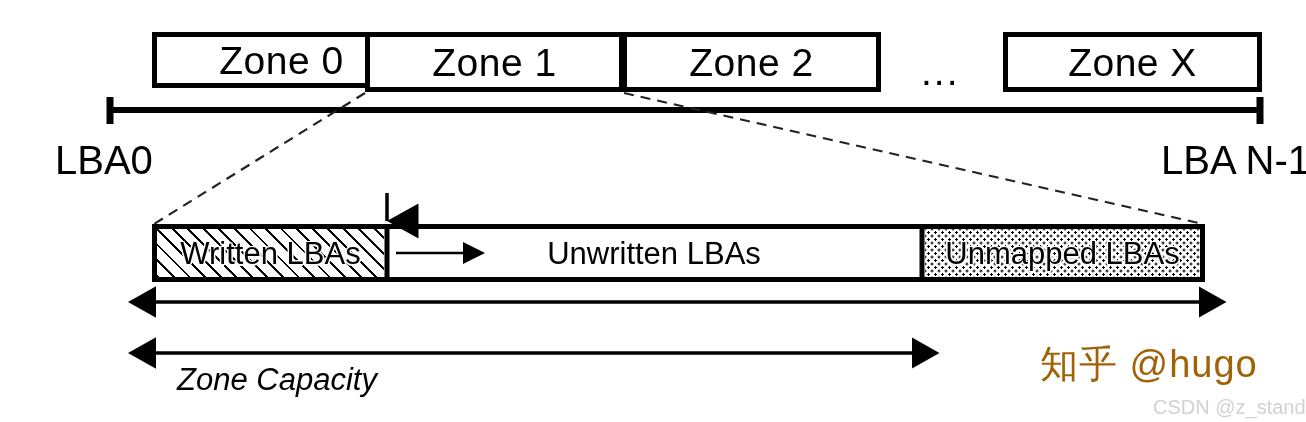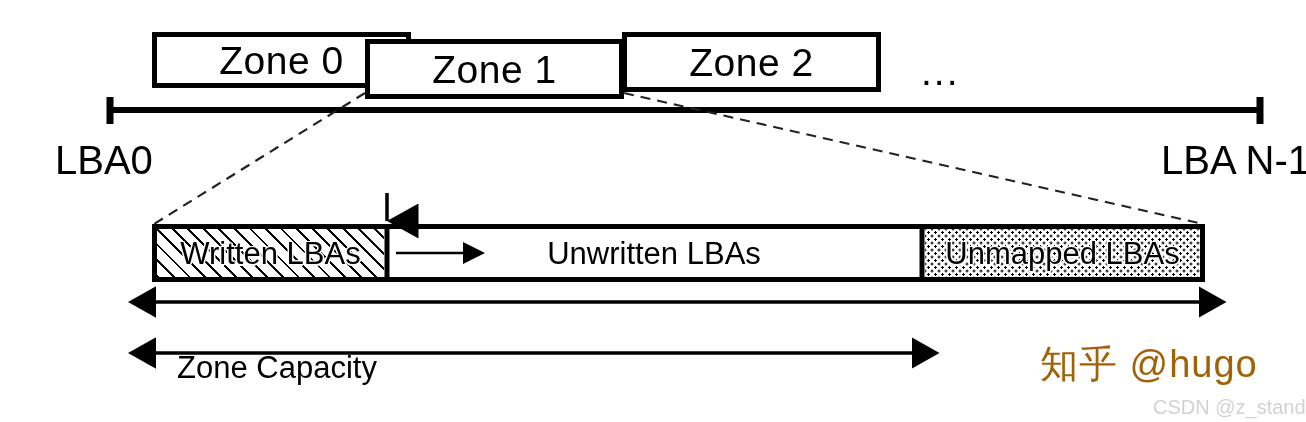--- a/index.html
+++ b/index.html
@@ -122,50 +122,53 @@
 </style>
 </head>
 <body>
 
 <div id="stage">
 
   <div class="zone-box" style="left:108px; top:32px; width:259px; height:56px;margin-left:44px;">
     <span>Zone 0</span>
   </div>
 
-  <div class="zone-box" style="left:365px; top:32px; width:259px; height:60px;margin-top:7px;">
+  <div class="zone-box" style="left:365px; top:32px; width:259px; height:60px;">
     <span>Zone 1</span>
   </div>
 
   <div class="zone-box" style="left:622px; top:32px; width:259px; height:60px;">
     <span>Zone 2</span>
   </div>
 
   <div class="zone-ellipsis" style="left:921px; top:52px;">...</div>
 
+  <div class="zone-box" style="left:1003px; top:32px; width:259px; height:60px;">
+    <span>Zone X</span>
+  </div>
 
   <div class="lbl lbl-lba" style="left:55px; top:140px;">LBA0</div>
 
   <div class="lbl lbl-lba" style="left:1141px; top:140px;margin-left:20px;">LBA N-1</div>
 
 
   <div class="seg seg-hatch" style="left:157px; top:229px; width:227px; height:48px;">
     <span class="seg-text">Written LBAs</span>
   </div>
 
   <div class="seg seg-plain" style="left:390px; top:229px; width:528px; height:48px;">
     <span class="seg-text">Unwritten LBAs</span>
   </div>
 
   <div class="seg seg-dots" style="left:925px; top:229px; width:275px; height:48px;">
     <span class="seg-text">Unmapped LBAs</span>
   </div>
 
 
-  <div class="lbl lbl-dim" style="left:177px; top:352px;">Zone Capacity</div>
+  <div class="lbl lbl-dim" style="left:177px; top:364px;font-style:italic;">Zone Capacity</div>
 
   <div class="wm-main" style="left:1040px; top:345px;">知乎 @hugo</div>
   <div class="wm-sub" style="left:1153px; top:397px;">CSDN @z_stand</div>
 
   <svg id="overlay" viewBox="0 0 1306 422" xmlns="http://www.w3.org/2000/svg">
     <defs>
       <marker id="arrow-left" markerWidth="9" markerHeight="9" refX="8" refY="4.5" orient="auto" markerUnits="strokeWidth">
         <path d="M8,0 L0,4.5 L8,9 z" fill="#000000"></path>
       </marker>
       <marker id="arrow-right" markerWidth="9" markerHeight="9" refX="1" refY="4.5" orient="auto" markerUnits="strokeWidth">

